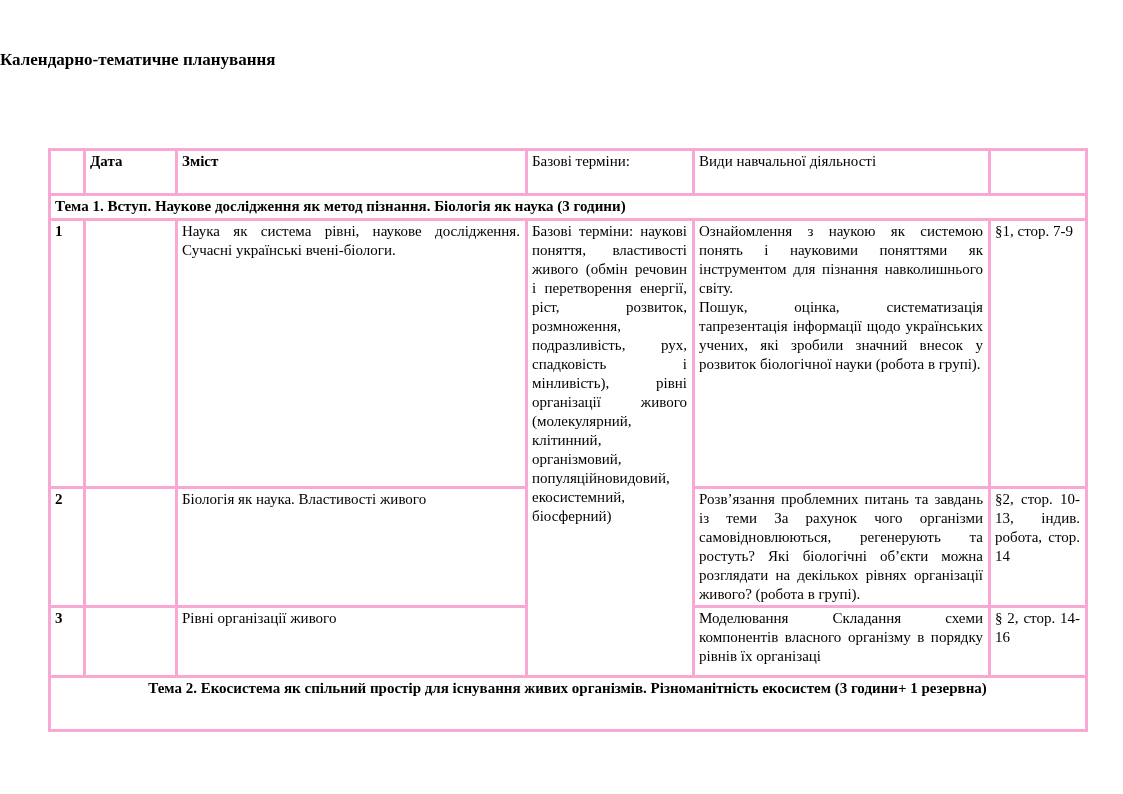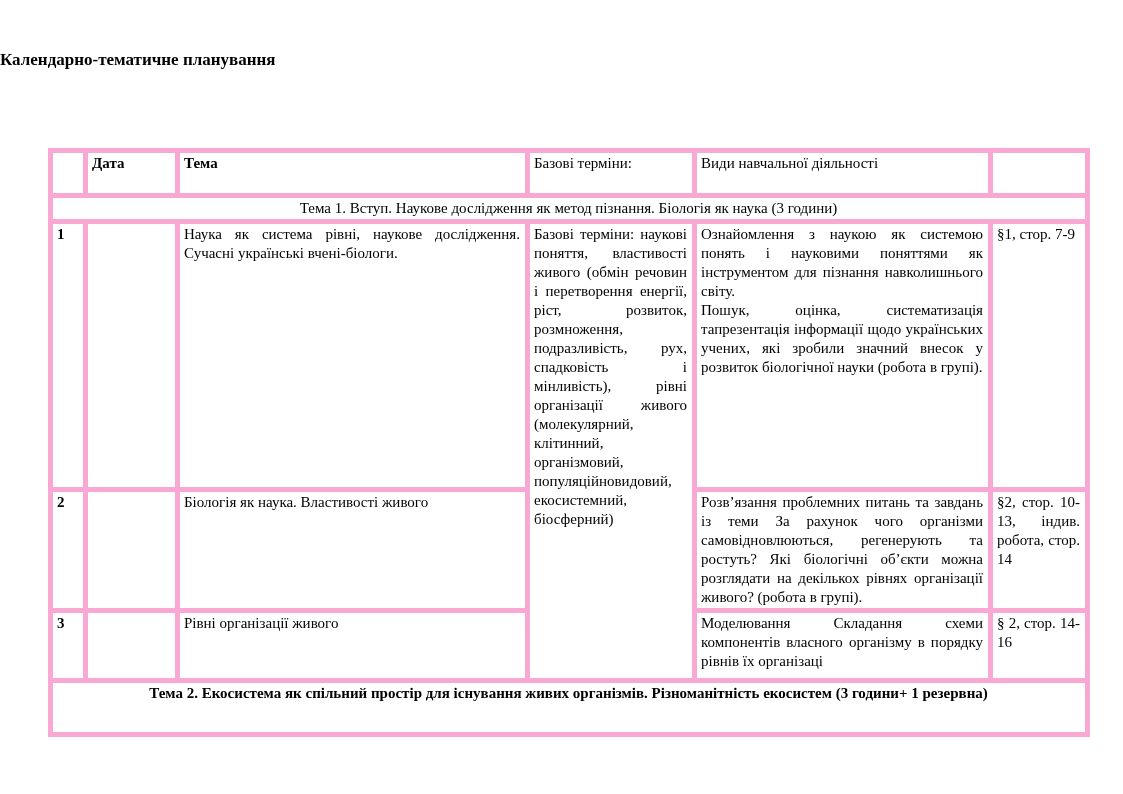--- a/index.html
+++ b/index.html
@@ -32,35 +32,35 @@
 
   table.plan {
     position: absolute;
     left: 48px;
     top: 148px;
     width: 1037px;
     border-collapse: collapse;
     table-layout: fixed;
   }
   table.plan td {
-    border: 5px solid #f9a8d4;
+    border: 3px solid #f9a8d4;
     vertical-align: top;
     padding: 1px 5px 1px 4px;
     font-size: 15px;
     line-height: 19px;
     overflow: hidden;
   }
   td.hdr-big { font-weight: bold; font-size: 16px; }
   td.hdr-small { font-size: 13px; line-height: 16px; padding-top: 3px; }
   td.num-cell { font-weight: bold; font-size: 16px; }
   td.just { text-align: justify; }
   td.theme-row {
-    font-weight: normal;
+    font-weight: bold;
     font-size: 15.5px;
-    text-align: center;
+    text-align: left;
     vertical-align: middle;
     padding: 0 4px;
   }
   td.theme-row-bottom {
     font-weight: bold;
     font-size: 15.5px;
     text-align: center;
     vertical-align: middle;
     padding: 2px 6px;
   }
@@ -80,21 +80,21 @@
       <col style="width:350px">
       <col style="width:167px">
       <col style="width:296px">
       <col style="width:97px">
     </colgroup>
 
     <tbody>
         <tr style="height:45px">
       <td></td>
       <td class="hdr-big">Дата</td>
-      <td class="hdr-big">Тема</td>
+      <td class="hdr-big">Зміст</td>
       <td class="hdr-small">Базові терміни:</td>
       <td class="hdr-small">Види навчальної діяльності</td>
       <td></td>
     </tr>
 
     <tr style="height:25px">
       <td class="theme-row" colspan="6">Тема 1. Вступ. Наукове дослідження як метод пізнання. Біологія як наука (3 години)</td>
     </tr>
 
     <tr style="height:268px">

